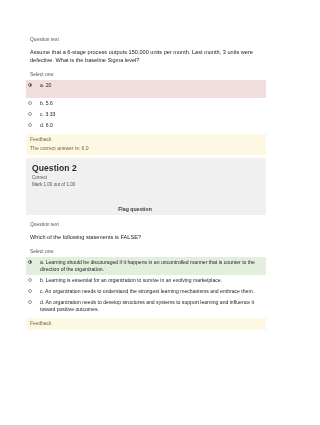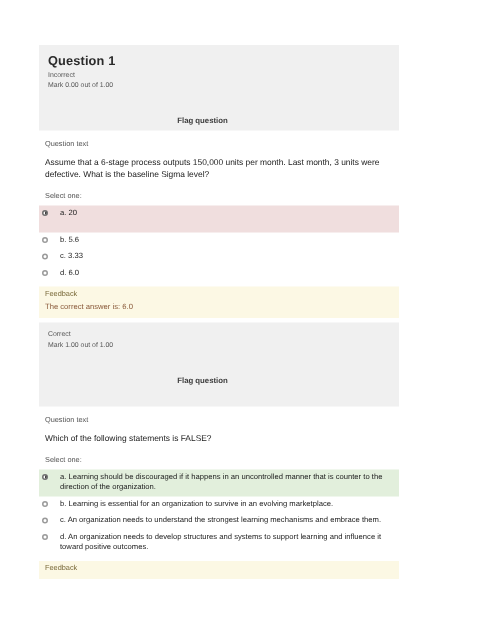--- a/index.html
+++ b/index.html
@@ -167,26 +167,20 @@
   }
   .spacer-q { height: 3px; }
 </style>
 </head>
 <body>
 
 <div class="page">
   <div class="content">
 
     <div class="question">
-      <div class="q-header">
-        <div class="q-title">Question 1</div>
-        <div class="q-state">Incorrect</div>
-        <div class="q-mark">Mark 0.00 out of 1.00</div>
-        <div class="q-flag">Flag question</div>
-      </div>
 
       <div class="q-label">Question text</div>
       <div class="q-text">Assume that a 6-stage process outputs 150,000 units per month. Last month, 3 units were defective. What is the baseline Sigma level?</div>
       <div class="select-one">Select one:</div>
 
       <div class="options">
         <label class="option hl-wrong pad-tall">
           <span class="radio checked"></span>
           <span class="opt-text">a. 20</span>
         </label>
@@ -207,20 +201,21 @@
       <div class="feedback-wrap">
         <div class="fb-label">Feedback</div>
         <div class="fb-text">The correct answer is: 6.0</div>
       </div>
     </div>
 
     <div class="spacer-q"></div>
 
     <div class="question">
       <div class="q-header">
+        <div class="q-title">Question 2</div>
         <div class="q-state">Correct</div>
         <div class="q-mark">Mark 1.00 out of 1.00</div>
         <div class="q-flag">Flag question</div>
       </div>
 
       <div class="q-label">Question text</div>
       <div class="q-text">Which of the following statements is FALSE?</div>
       <div class="select-one">Select one:</div>
 
       <div class="options">

